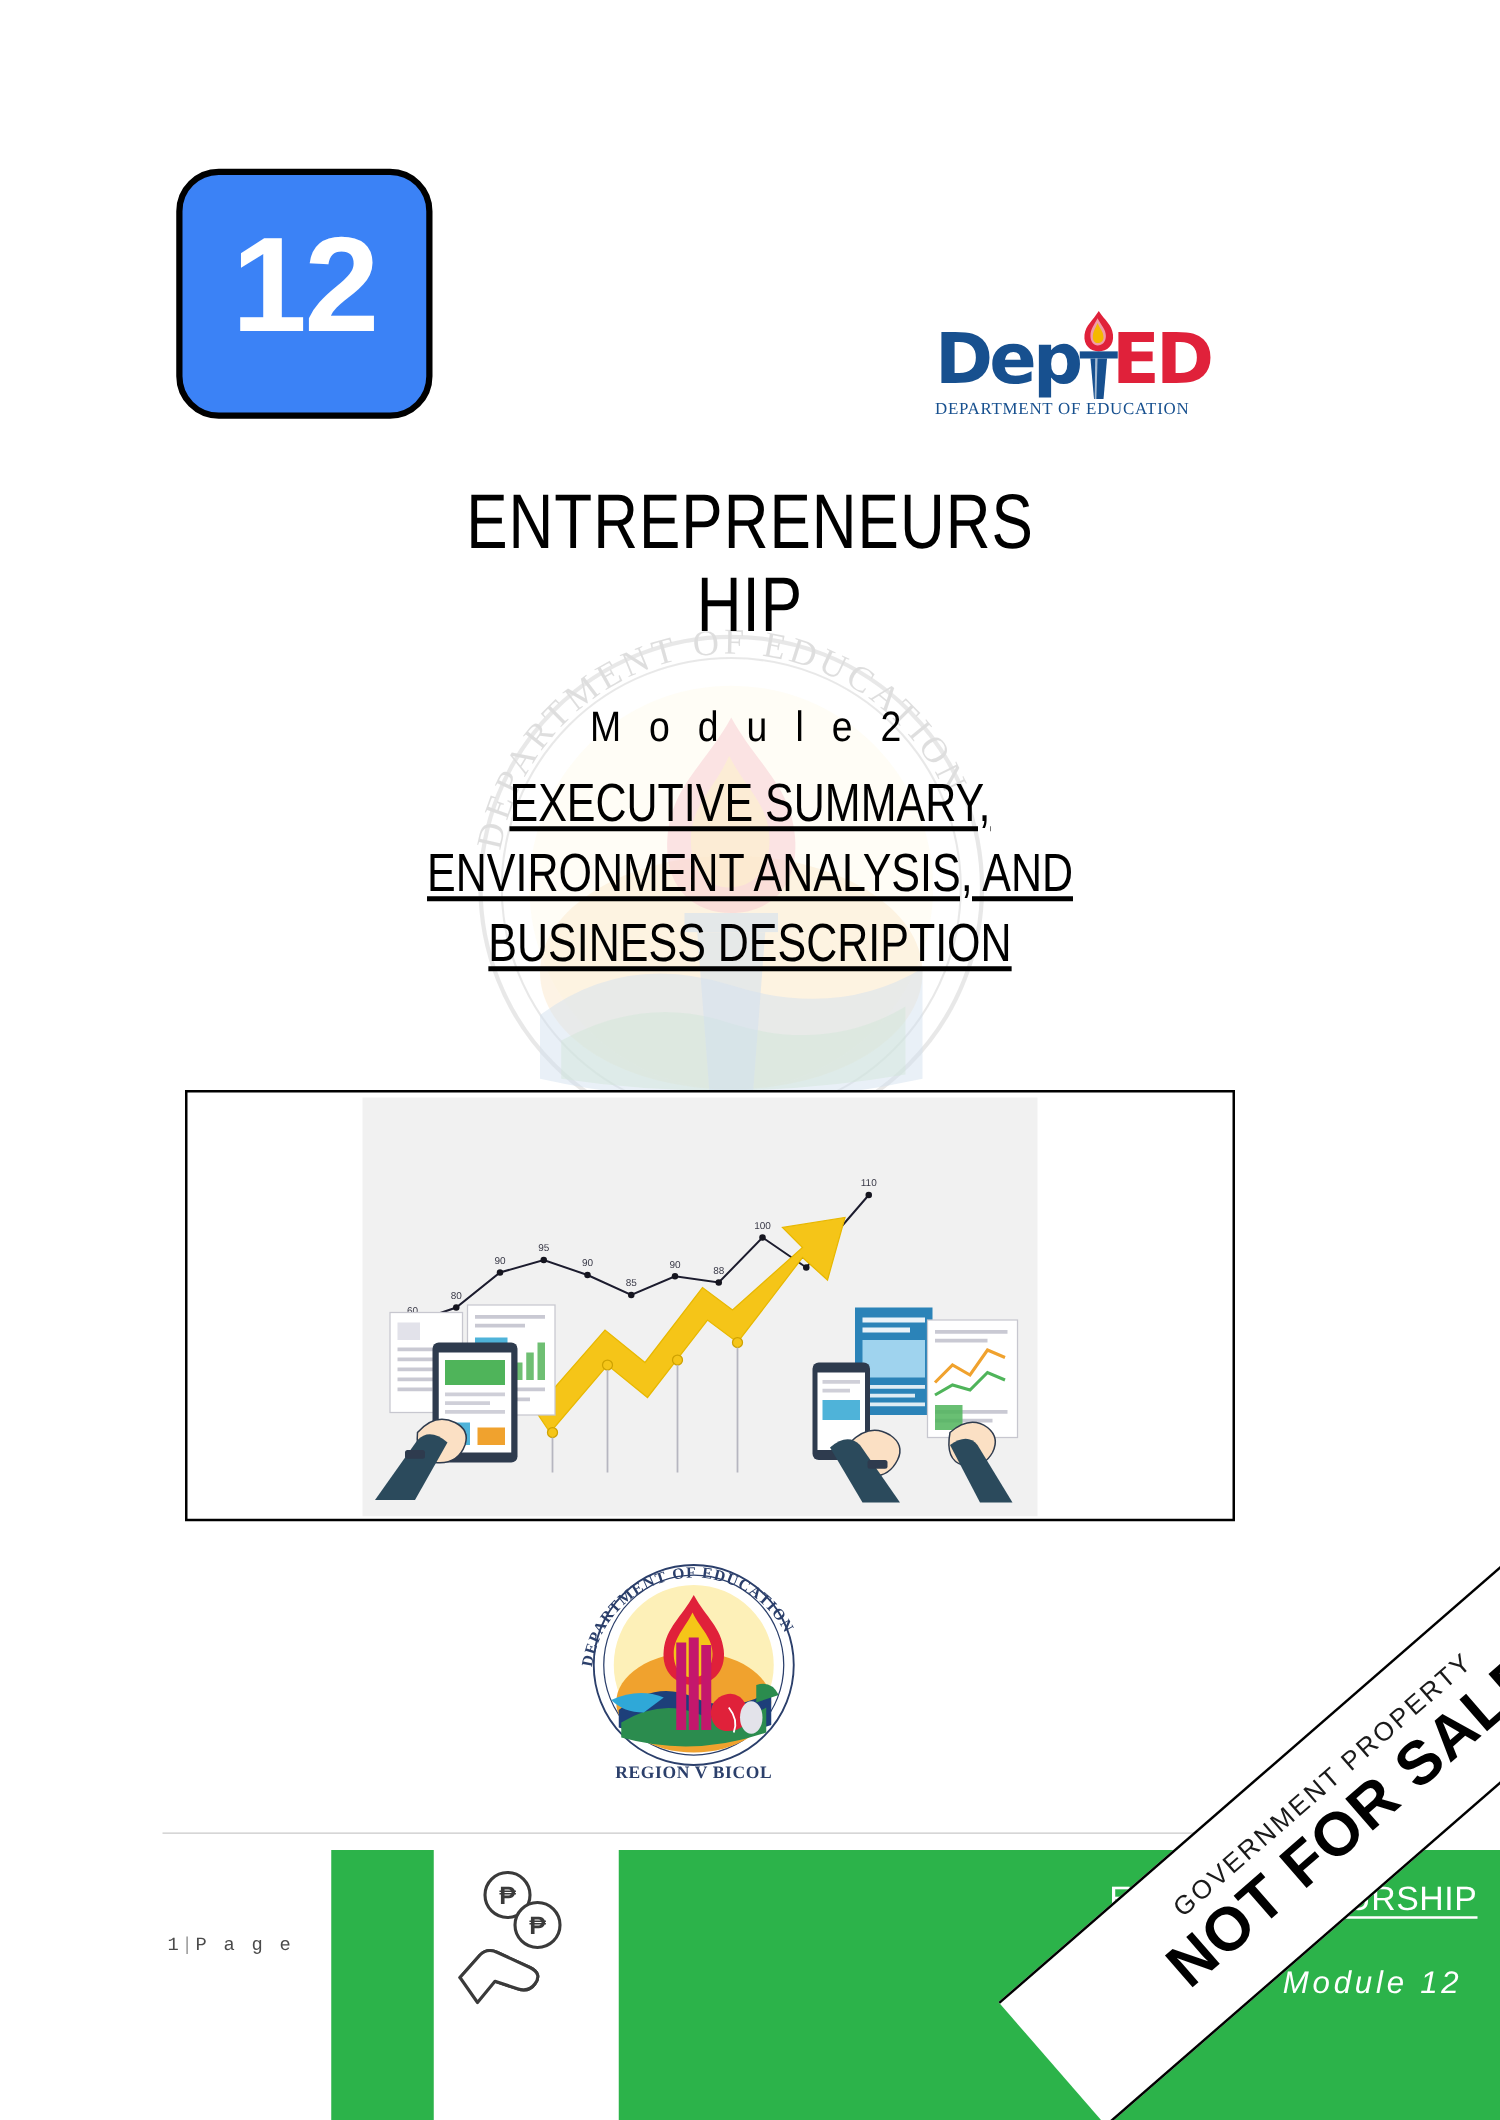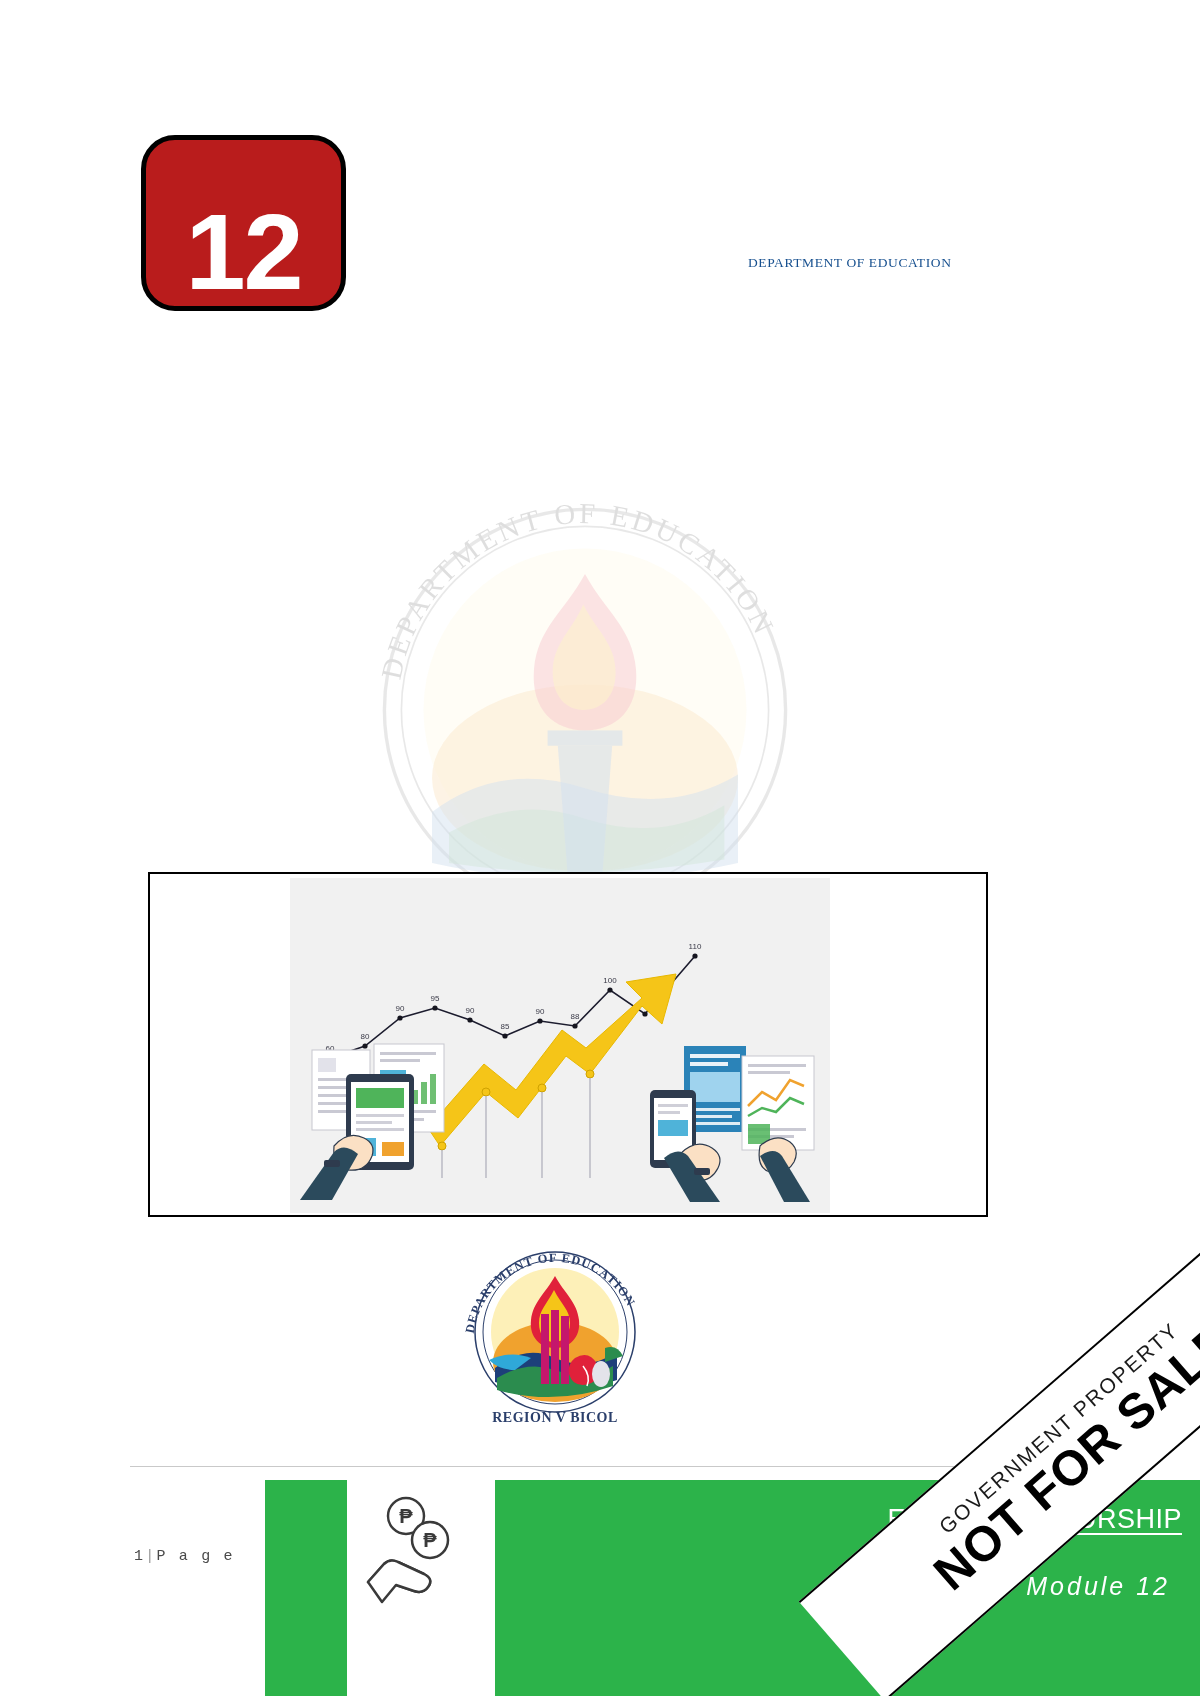--- a/index.html
+++ b/index.html
@@ -9,25 +9,25 @@
     font-family: "Liberation Sans", sans-serif;
     position: relative;
     overflow: hidden;
   }
 
   .page { position: relative; width: 1200px; height: 1696px; background:#fff; overflow:hidden; }
 
   
   .grade-badge {
     position: absolute; left: 141px; top: 135px;
-    width: 205px; height: 176px;
-    background: #b91c1c;
+    width: 205px; height: 200px;
+    background: #3b82f6;
     border: 5px solid #000;
     border-radius: 34px;
-    display: flex; align-items: flex-end; justify-content: center;
+    display: flex; align-items: center; justify-content: center;
   }
   .grade-badge .num {
     color: #fff;
     font-size: 108px;
     font-weight: 700;
     line-height: 1;
     letter-spacing: -2px;
     font-family: "Liberation Sans", sans-serif;
     margin-top: -14px;
   }
@@ -224,20 +224,32 @@
 </head>
 <body>
 
 <div class="page">
 
   <div class="grade-badge">
     <div class="num">12</div>
   </div>
 
   <div class="deped-logo">
+    <div class="deped-wordmark">
+      <span class="dep-txt">Dep</span>
+      <span class="ed-txt">ED</span>
+      <svg class="torch" viewBox="0 0 40 76">
+        <path d="M20 2 C25 10, 31 13, 32 22 C33 31, 27 36, 20 36 C13 36, 7 31, 8 22 C9 14, 15 10, 20 2 Z" fill="#e0213a"></path>
+        <path d="M19 8 C22 14, 26 17, 26 23 C26 28, 23 31, 19 31 C16 31, 13 28, 13 23 C13 17, 16 14, 19 8 Z" fill="#fff" opacity="0.55"></path>
+        <path d="M19 12 C21 17, 24 19, 24 24 C24 27, 22 29, 19 29 C17 29, 15 27, 15 24 C15 19, 17 17, 19 12 Z" fill="#f5b800"></path>
+        <rect x="4" y="36" width="32" height="6" fill="#17508f"></rect>
+        <path d="M13 42 L27 42 L24 76 L16 76 Z" fill="#17508f"></path>
+        <path d="M17 42 L19 42 L18 76 L16.6 76 Z" fill="#ffffff" opacity="0.6"></path>
+      </svg>
+    </div>
     <div class="deped-sub">DEPARTMENT OF EDUCATION</div>
   </div>
 
   <svg class="watermark" viewBox="0 0 300 300">
     <defs>
       <path id="wm-arc" d="M 40 150 A 110 110 0 0 1 260 150"></path>
     </defs>
     <circle cx="150" cy="150" r="118" fill="none" stroke="#9a9a9a" stroke-width="2"></circle>
     <circle cx="150" cy="150" r="108" fill="none" stroke="#9a9a9a" stroke-width="1"></circle>
     <circle cx="150" cy="150" r="95" fill="#fdf3c8" opacity="0.75"></circle>
@@ -246,20 +258,32 @@
     <path d="M70 222 Q110 200 150 214 Q195 228 232 206 L232 238 Q150 252 70 240 Z" fill="#2e8f4e" opacity="0.45"></path>
     <path d="M150 70 C162 92, 178 102, 180 126 C182 150, 168 162, 150 162 C132 162, 118 150, 120 126 C122 102, 138 92, 150 70 Z" fill="#e0213a" opacity="0.55"></path>
     <path d="M149 88 C157 104, 168 111, 168 128 C168 142, 160 150, 149 150 C139 150, 131 142, 131 128 C131 111, 142 104, 149 88 Z" fill="#f5c518" opacity="0.6"></path>
     <rect x="128" y="162" width="44" height="9" fill="#3a78b5" opacity="0.6"></rect>
     <path d="M134 171 L166 171 L160 250 L140 250 Z" fill="#3a78b5" opacity="0.55"></path>
     <text font-family="Liberation Serif, serif" font-size="17" fill="#6f6f6f" letter-spacing="2">
       <textPath href="#wm-arc" startOffset="5%">DEPARTMENT OF EDUCATION</textPath>
     </text>
   </svg>
 
+  <div class="title-block">
+    <div class="main-title">
+      <div>ENTREPRENEURS</div>
+      <div>HIP</div>
+    </div>
+    <div class="module-line">M o d u l e   2</div>
+    <div class="subtitle">
+      <div><span class="u nowrap">EXECUTIVE SUMMARY,</span></div>
+      <div><span class="u nowrap">ENVIRONMENT ANALYSIS, AND</span></div>
+      <div><span class="u nowrap">BUSINESS DESCRIPTION</span></div>
+    </div>
+  </div>
 
   <div class="illus-frame">
     <div class="illus-inner">
       <svg viewBox="0 0 540 335" width="540" height="335">
         <rect x="0" y="0" width="540" height="335" fill="#f1f1f1"></rect>
 
         <g>
           <polyline id="chart-line" fill="none" stroke="#1c1c2e" stroke-width="1.6" points="40,180 75,168 110,140 145,130 180,142 215,158 250,143 285,148 320,112 355,136 405,78"></polyline>
           <g id="chart-points" fill="#15151f">
               <circle cx="40" cy="180" r="2.6"></circle>

